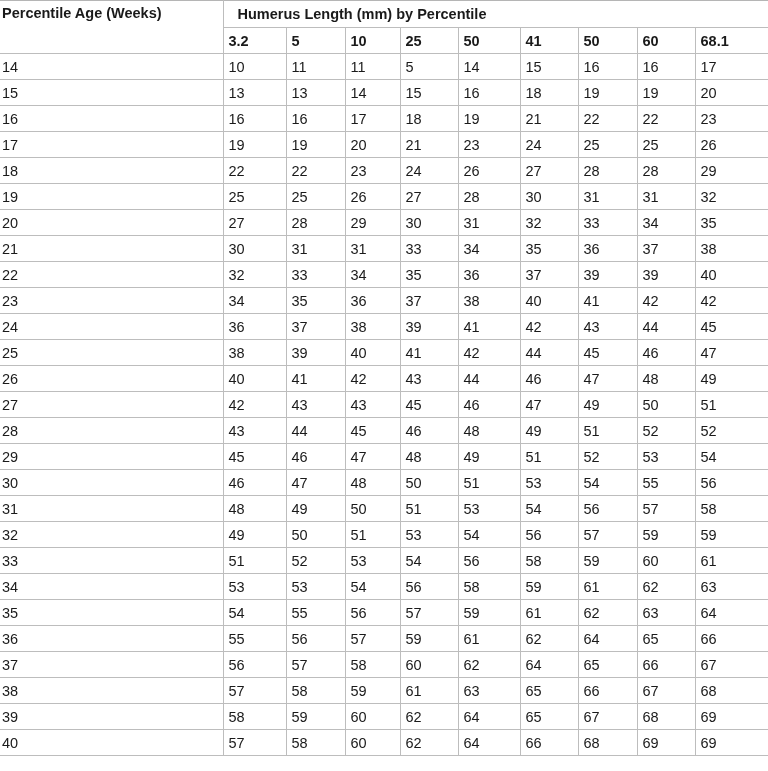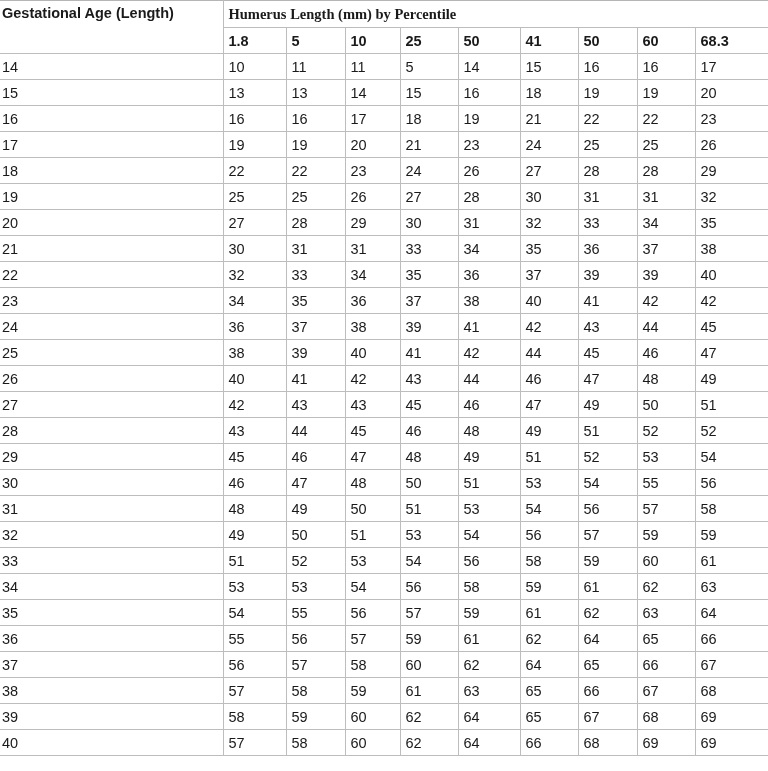--- a/index.html
+++ b/index.html
@@ -3,54 +3,54 @@
 <meta charset="utf-8">
 <style>
   html, body { margin:0; padding:0; background:#ffffff; }
   body { width:768px; height:771px; overflow:hidden; font-family:"Liberation Sans", sans-serif; color:#1a1a1a; }
   table { border-collapse:collapse; width:768px; table-layout:fixed; border-top:1px solid #b5b5b5; }
   td, th { font-size:14.5px; height:25px; padding:0 0 0 4px; text-align:left; vertical-align:middle; border-bottom:1.5px solid #bdbdbd; white-space:nowrap; }
   th { font-weight:bold; }
   td.val, th.pct { border-left:1.5px solid #bdbdbd; padding-left:5px; }
   td.age { padding-left:2px; }
   th.age-head { padding-left:2px; vertical-align:top; padding-top:4px; }
-  th.group-head { border-left:1.5px solid #bdbdbd; padding-left:5px;font-family:Liberation Serif, serif; }
+  th.group-head { border-left:1.5px solid #bdbdbd; padding-left:14px; }
   .caption { font-size:13.5px; color:#333; margin-top:12px; padding-left:2px; }
 </style>
 </head>
 <body>
 
 <table>
   <colgroup>
     <col style="width:223px">
     <col style="width:63px">
     <col style="width:59px">
     <col style="width:55px">
     <col style="width:58px">
     <col style="width:62px">
     <col style="width:58px">
     <col style="width:59px">
     <col style="width:58px">
     <col style="width:73px">
   </colgroup>
   <thead>
     <tr style="height:27px">
-      <th class="age-head" rowspan="2">Gestational Age (Length)</th>
+      <th class="age-head" rowspan="2">Percentile Age (Weeks)</th>
       <th class="group-head" colspan="9">Humerus Length (mm) by Percentile</th>
     </tr>
     <tr id="pct-row">
-        <th class="pct">1.8</th>
+        <th class="pct">3.2</th>
         <th class="pct">5</th>
         <th class="pct">10</th>
         <th class="pct">25</th>
         <th class="pct">50</th>
         <th class="pct">41</th>
         <th class="pct">50</th>
         <th class="pct">60</th>
-        <th class="pct">68.3</th>
+        <th class="pct">68.1</th>
       </tr>
   </thead>
   <tbody id="tbody">
       <tr>
         <td class="age">14</td>
         <td class="val">10</td>
         <td class="val">11</td>
         <td class="val">11</td>
         <td class="val">5</td>
         <td class="val">14</td>

